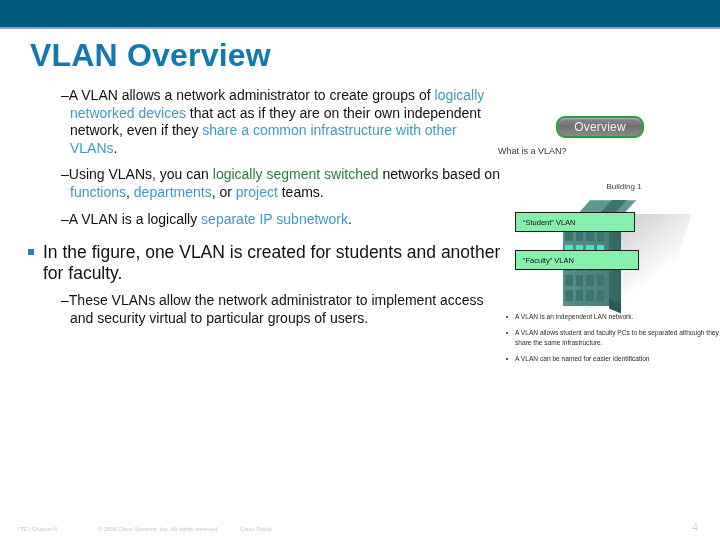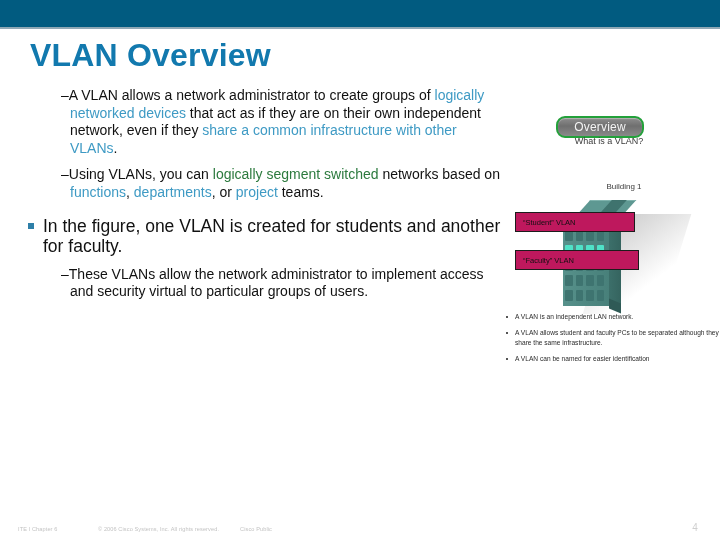--- a/index.html
+++ b/index.html
@@ -46,21 +46,21 @@
     position:absolute;left:58px;top:12px;width:84px;height:18px;
     border:2px solid #23A13A;border-radius:9px;
     background:linear-gradient(180deg,#8d8d8d 0%,#6f6f6f 45%,#8a8a8a 100%);
     box-shadow:inset 0 1px 1px rgba(255,255,255,.35);
   }
   .ov-btn span{
     display:block;text-align:center;line-height:18px;
     font-size:12px;color:#f4f4f4;letter-spacing:.2px;
   }
   .fig-q{
-    position:absolute;left:0;top:32px;width:222px;text-align:center;
+    position:absolute;left:0;top:42px;width:222px;
     font-size:9px;color:#3a3a3a;
   }
   .fig-bldg{
     position:absolute;left:15px;top:78px;width:222px;text-align:center;
     font-size:8px;color:#3a3a3a;
   }
 
   
   .sw-wrap{position:absolute;left:0;top:92px;width:222px;height:125px;}
   .sw-shadow{
@@ -90,21 +90,21 @@
     position:absolute;left:111px;top:105px;width:12px;height:10px;
     background:#2F5A56;transform:skewY(23deg);
   }
   .ports{position:absolute;left:67px;top:19px;width:42px;}
   .prow{display:flex;gap:3px;margin-bottom:4px;height:11px;}
   .prow i{display:block;width:7.5px;height:11px;background:#3E7470;border-radius:1px;}
   .prow.student i{background:#4C79CF;}
   .prow.faculty i{background:#4FE2C7;}
 
   .cal{
-    position:absolute;height:20px;border:1px solid #1c1c1c;background:#be185d;
+    position:absolute;height:20px;border:1px solid #1c1c1c;background:#86efac;
     font-size:7.5px;color:#111;line-height:19px;padding-left:7px;
     box-sizing:border-box;
   }
   .cal.student{left:17px;top:16px;width:120px;}
   .cal.faculty{left:17px;top:54px;width:124px;}
 
   
   .fig-notes{position:absolute;left:6px;top:208px;width:216px;}
   .fnote{position:relative;padding-left:11px;font-size:6.6px;line-height:10.5px;
          color:#2b2b2b;margin-bottom:5px;}
@@ -132,20 +132,23 @@
 
 
     <div class="lv2">
       <span class="dash">–</span><span><span class="c-black">A VLAN allows a network administrator to create groups of </span><span class="c-blue">logically networked devices</span><span class="c-black"> that act as if they are on their own independent network, even if they </span><span class="c-blue">share a common infrastructure with other VLANs</span><span class="c-black">.</span></span>
     </div>
 
     <div class="lv2">
       <span class="dash">–</span><span><span class="c-black">Using VLANs, you can </span><span class="c-green">logically segment switched</span><span class="c-black"> networks based on </span><span class="c-blue">functions</span><span class="c-black">, </span><span class="c-blue">departments</span><span class="c-black">, or </span><span class="c-blue">project</span><span class="c-black"> teams.</span></span>
     </div>
 
+    <div class="lv2">
+      <span class="dash">–</span><span><span class="c-black">A VLAN is a logically </span><span class="c-blue">separate IP subnetwork</span><span class="c-black">.</span></span>
+    </div>
 
     <div class="lv1" style="margin-top:14px;">
       <span class="sq"></span>
       <span><span class="c-black">In the figure, one VLAN is created for students and another for faculty.</span></span>
     </div>
 
     <div class="lv2">
       <span class="dash">–</span><span><span class="c-black">These VLANs allow the network administrator to implement access and security virtual to particular groups of users.</span></span>
     </div>
 

